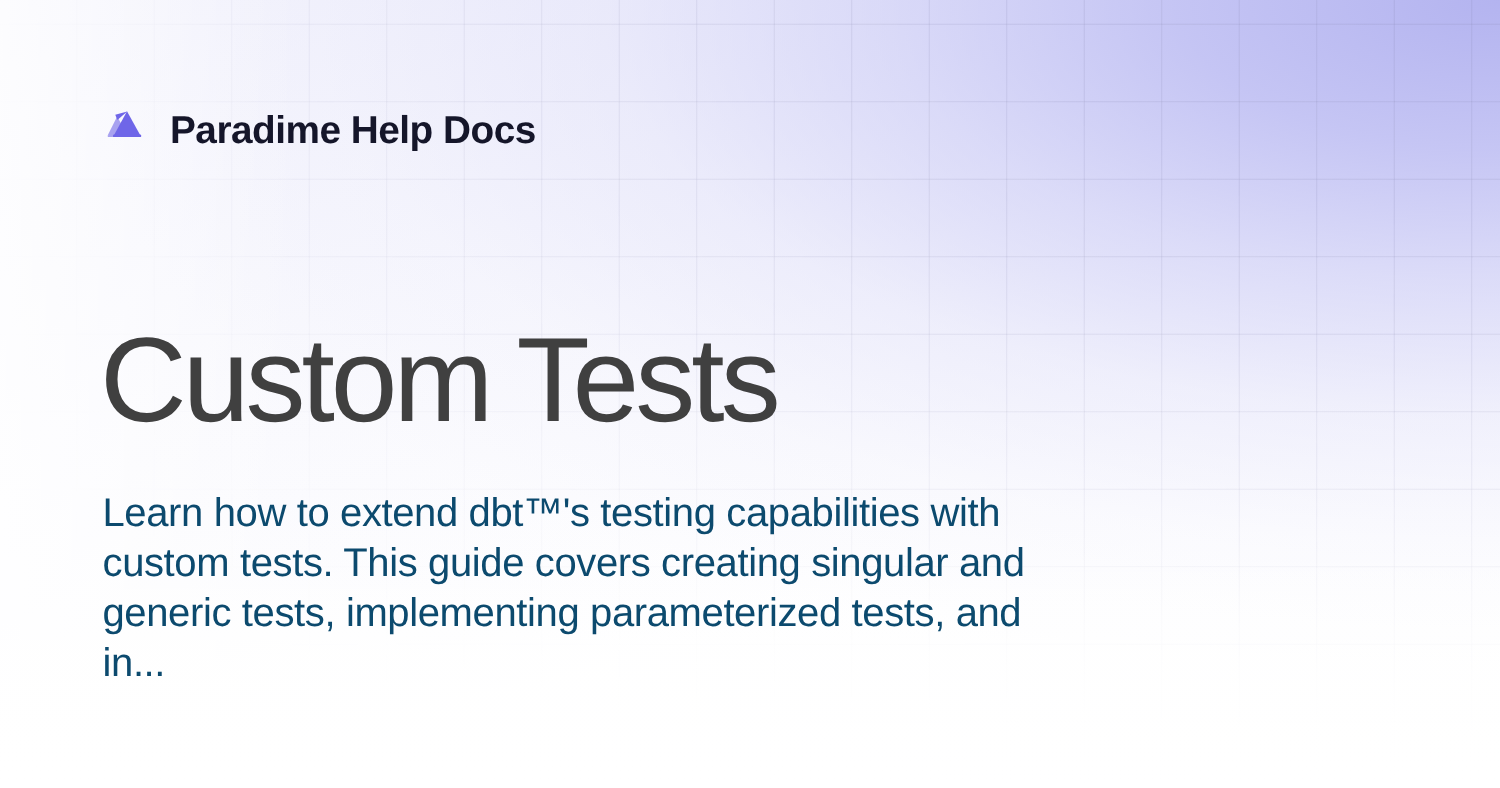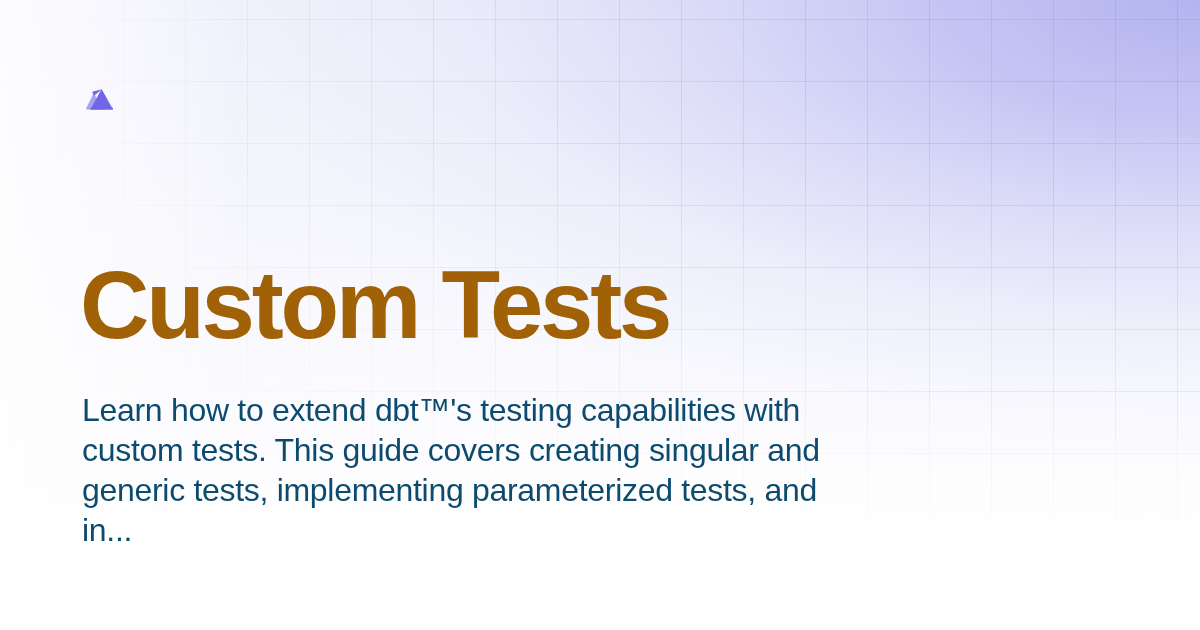--- a/index.html
+++ b/index.html
@@ -119,24 +119,24 @@
     color: #15162a;
     white-space: nowrap;
     line-height: 1;
   }
 
   .page-title {
     position: absolute;
     left: 80px;
     top: 256px;
     font-size: 96px;
-    font-weight: 700;
+    font-weight: 400;
     letter-spacing: -3.2px;
     line-height: 1.02;
-    color: #a16207;
+    color: #404040;
     white-space: nowrap;
   }
 
   .page-description {
     position: absolute;
     left: 82px;
     top: 390px;
     width: 790px;
     font-size: 32px;
     font-weight: 400;
@@ -158,20 +158,21 @@
   <div class="content">
 
     <div class="brand">
       <svg class="brand-logo" viewBox="0 0 38 38" aria-hidden="true">
         <path d="M11.5 9.5 L4.0 24.5 L15.0 24.5 Z" fill="#a8a2f0"></path>
         <path d="M12.5 10.5 L4.0 25.5 L21.0 25.5 Z" fill="#a8a2f0"></path>
         <path d="M19.8 5.2 L10.2 7.8 L11.9 12.0 Z" fill="#6f66e8"></path>
         <path d="M19.6 5.0 L8.4 25.6 L31.0 25.6 Z" fill="#6f66e8"></path>
         <rect x="8.4" y="23.6" width="22.6" height="2.0" rx="1.0" fill="#6f66e8"></rect>
       </svg>
+      <div class="brand-name">Paradime Help Docs</div>
     </div>
 
     <h1 class="page-title">Custom Tests</h1>
 
     <p class="page-description">Learn how to extend dbt™'s testing capabilities with custom tests. This guide covers creating singular and generic tests, implementing parameterized tests, and in...</p>
 
   </div>
 </div>
 
 </body></html>

